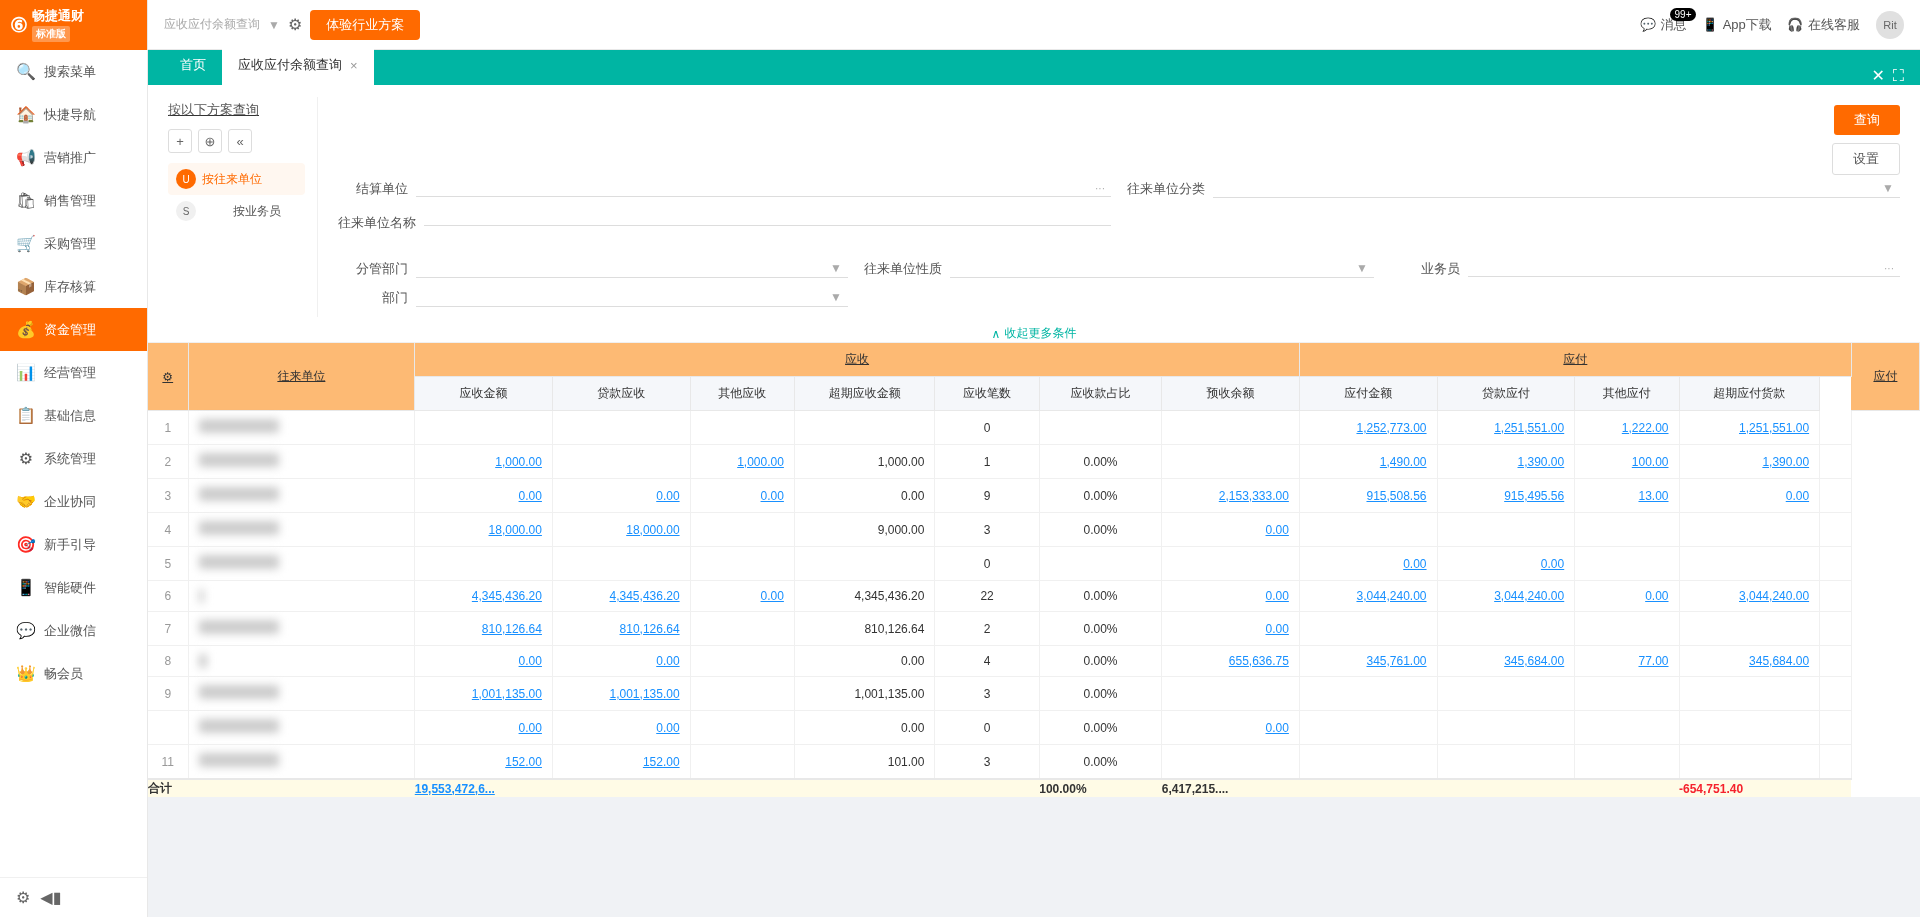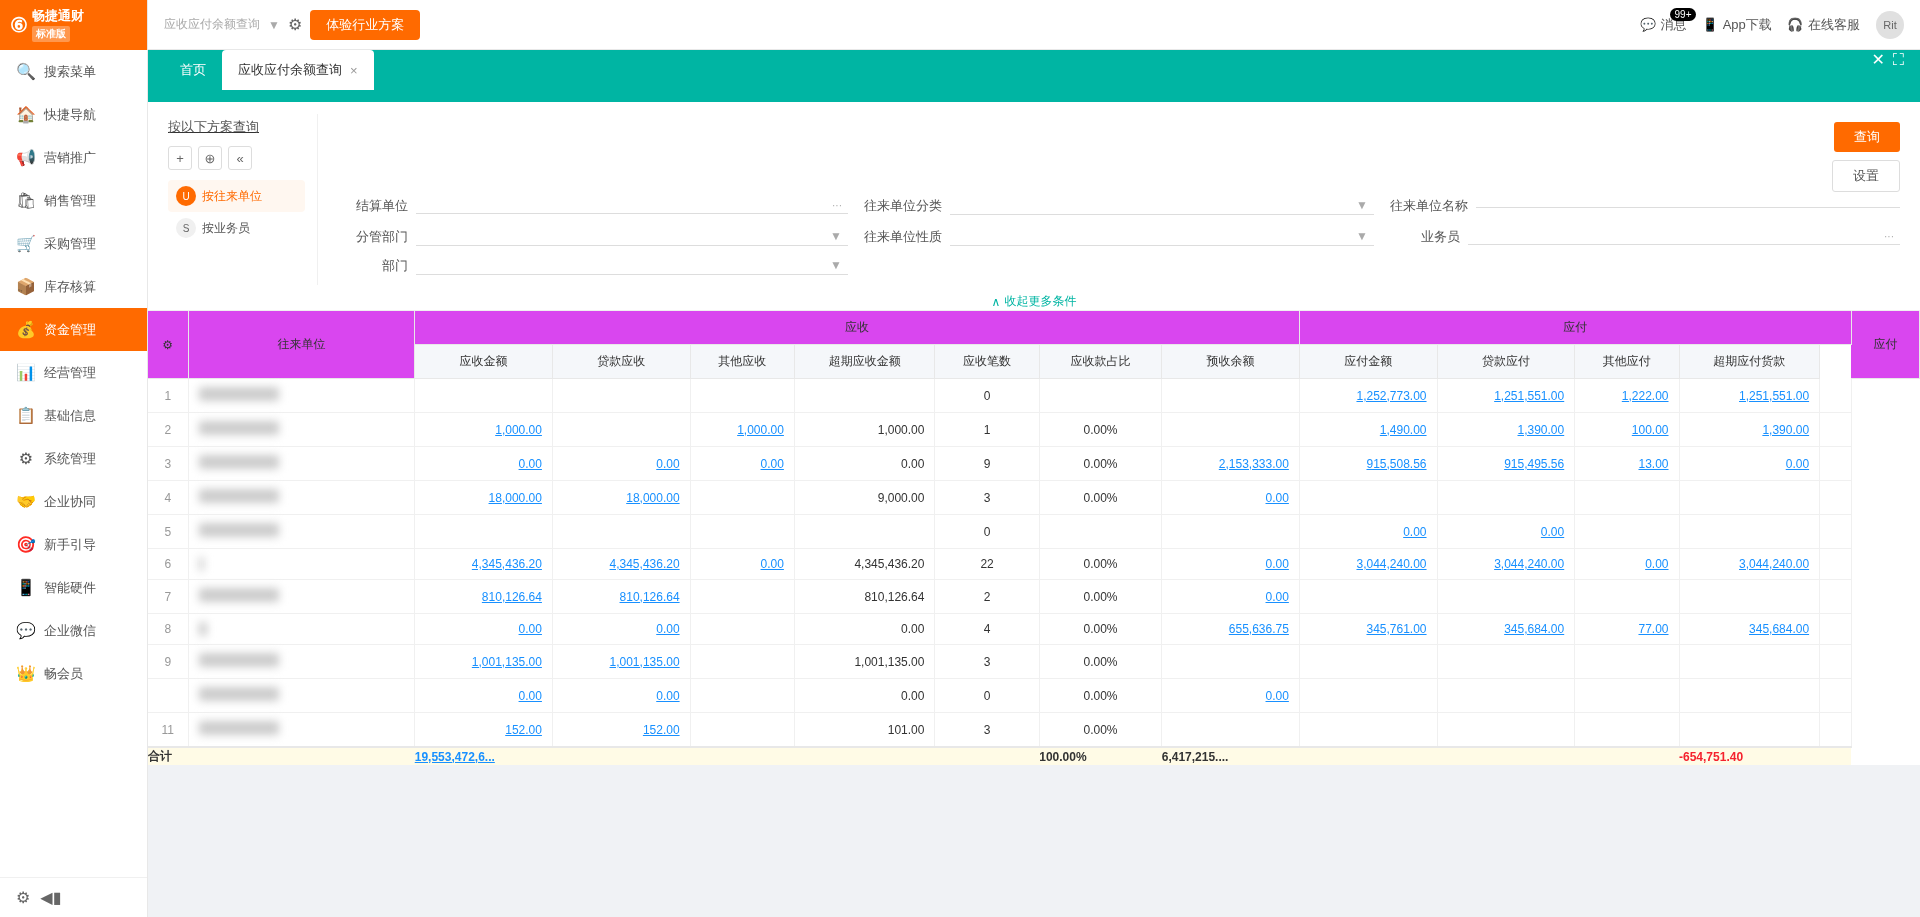--- a/index.html
+++ b/index.html
@@ -27,21 +27,21 @@
     .topbar-breadcrumb { color: #aaa; font-size: 12px; }
     .topbar-chevron { color: #aaa; }
     .topbar-gear { font-size: 16px; color: #666; cursor: pointer; }
     .topbar-btn-orange { background: #ff6a00; color: #fff; border: none; border-radius: 4px; padding: 6px 16px; cursor: pointer; font-size: 13px; }
     .topbar-right { display: flex; align-items: center; gap: 16px; }
     .topbar-icon-item { display: flex; align-items: center; gap: 4px; color: #555; cursor: pointer; font-size: 13px; position: relative; }
     .badge-red { background: #000000; color: #fff; font-size: 10px; border-radius: 10px; padding: 1px 5px; position: absolute; top: -8px; right: -10px; }
     .user-avatar { width: 28px; height: 28px; background: #e0e0e0; border-radius: 50%; display: flex; align-items: center; justify-content: center; font-size: 11px; color: #666; }
     
     
-    .tab-bar { height: 52px; background: #00b5a3; display: flex; align-items: flex-start; padding: 0 16px; gap: 0; }
+    .tab-bar { height: 35px; background: #00b5a3; display: flex; align-items: flex-end; padding: 0 16px; gap: 0; }
     .tab-item { padding: 0 16px; height: 40px; display: flex; align-items: center; cursor: pointer; color: rgba(255,255,255,0.8); font-size: 13px; }
     .tab-item.active { background: #fff; color: #333; border-radius: 4px 4px 0 0; }
     .tab-item.home { color: #fff; }
     .tab-close { margin-left: 8px; color: #999; cursor: pointer; }
     .tab-bar-right { margin-left: auto; display: flex; gap: 8px; }
     .tab-bar-btn { background: none; border: none; color: #fff; font-size: 16px; cursor: pointer; }
     
     
     .page-content { flex: 1; overflow-y: auto; background: #f0f2f5; padding: 0; }
     
@@ -55,33 +55,33 @@
     .filter-icon-btn { width: 24px; height: 24px; border: 1px solid #ddd; border-radius: 3px; display: flex; align-items: center; justify-content: center; cursor: pointer; color: #666; font-size: 13px; }
     .filter-row { display: flex; align-items: center; gap: 16px; }
     .filter-field { display: flex; align-items: center; gap: 8px; flex: 1; }
     .filter-field-label { font-size: 13px; color: #555; white-space: nowrap; min-width: 70px; text-align: right; }
     .collapse-btn { display: flex; align-items: center; gap: 4px; color: #00b5a3; cursor: pointer; font-size: 12px; justify-content: center; margin-top: 8px; }
     .filter-sidebar-item { display: flex; align-items: center; gap: 6px; padding: 6px 8px; cursor: pointer; border-radius: 4px; }
     .filter-sidebar-item.active { background: #fff7f0; }
     .filter-sidebar-icon { width: 20px; height: 20px; background: #ff6a00; border-radius: 50%; display: flex; align-items: center; justify-content: center; color: #fff; font-size: 10px; }
     .filter-sidebar-icon2 { width: 20px; height: 20px; background: #f0f0f0; border-radius: 50%; display: flex; align-items: center; justify-content: center; color: #666; font-size: 10px; }
     .filter-sidebar-label { font-size: 12px; color: #ff6a00; }
-    .filter-sidebar-label2 { font-size: 12px; color: #555; }
+    .filter-sidebar-label2 { font-size: 12px; color: #555; margin-left: 31px; }
     
     
     .query-btn { background: #ff6a00; color: #fff; border: none; border-radius: 3px; padding: 6px 20px; cursor: pointer; font-size: 13px; }
     .set-btn { background: #fff; color: #555; border: 1px solid #ddd; border-radius: 3px; padding: 6px 20px; cursor: pointer; font-size: 13px; margin-top: 4px; }
     .filter-actions { display: flex; flex-direction: column; align-items: flex-end; justify-content: flex-start; padding-top: 4px; gap: 4px; }
     
     
     .table-wrapper { background: #fff; margin: 0; overflow: auto; }
     .table-container { overflow-x: auto; }
     table { width: 100%; border-collapse: collapse; font-size: 12px; }
     thead tr th { background: #f5f7fa; border-bottom: 1px solid #e8e8e8; border-right: 1px solid #e8e8e8; padding: 8px 10px; text-align: center; color: #333; white-space: nowrap; font-weight: 500; }
-    thead tr.header-group th { background: #d946ef; }
+    thead tr.header-group th { background: #fdba74; text-decoration: underline; }
     tbody tr td { border-bottom: 1px solid #f0f0f0; border-right: 1px solid #f0f0f0; padding: 8px 10px; text-align: right; color: #333; white-space: nowrap; }
     tbody tr td.text-left { text-align: left; }
     tbody tr td.text-center { text-align: center; }
     .link-style { color: #1890ff; text-decoration: underline; cursor: pointer; }
     .total-row { background: #fffbe6; font-weight: bold; }
     .total-row td { border-top: 2px solid #e8e8e8; }
     .row-num { color: #999; text-align: center; }
     
     
     .blurred { filter: blur(4px); color: transparent; background: #ccc; border-radius: 2px; display: inline-block; }
@@ -236,21 +236,21 @@
           </div>
 
           <div style="flex:1; padding-left:20px; padding-top: 4px;">
             <div style="display:flex; justify-content:flex-end; padding-bottom: 4px;">
               <div class="filter-actions">
                 <button class="query-btn">查询</button>
                 <button class="set-btn">设置</button>
               </div>
             </div>
 
-            <div class="filter-row" style="display:grid; grid-template-columns:1fr 1fr 1fr; gap:16px; margin-bottom:12px;">
+            <div class="filter-row" style="display:grid; grid-template-columns:1fr 1fr; gap:16px; margin-bottom:27px;">
               <div class="filter-field">
                 <span class="filter-field-label">结算单位</span>
                 <div style="flex:1; position:relative; border-bottom:1px solid #ddd; padding: 2px 6px; display:flex; align-items:center; justify-content:space-between;">
                   <span style="flex:1;"></span>
                   <span style="color:#aaa; font-size:10px;">···</span>
                 </div>
               </div>
               <div class="filter-field">
                 <span class="filter-field-label">往来单位分类</span>
                 <div style="flex:1; position:relative; border-bottom:1px solid #ddd; padding: 2px 6px; display:flex; align-items:center; justify-content:space-between;">

